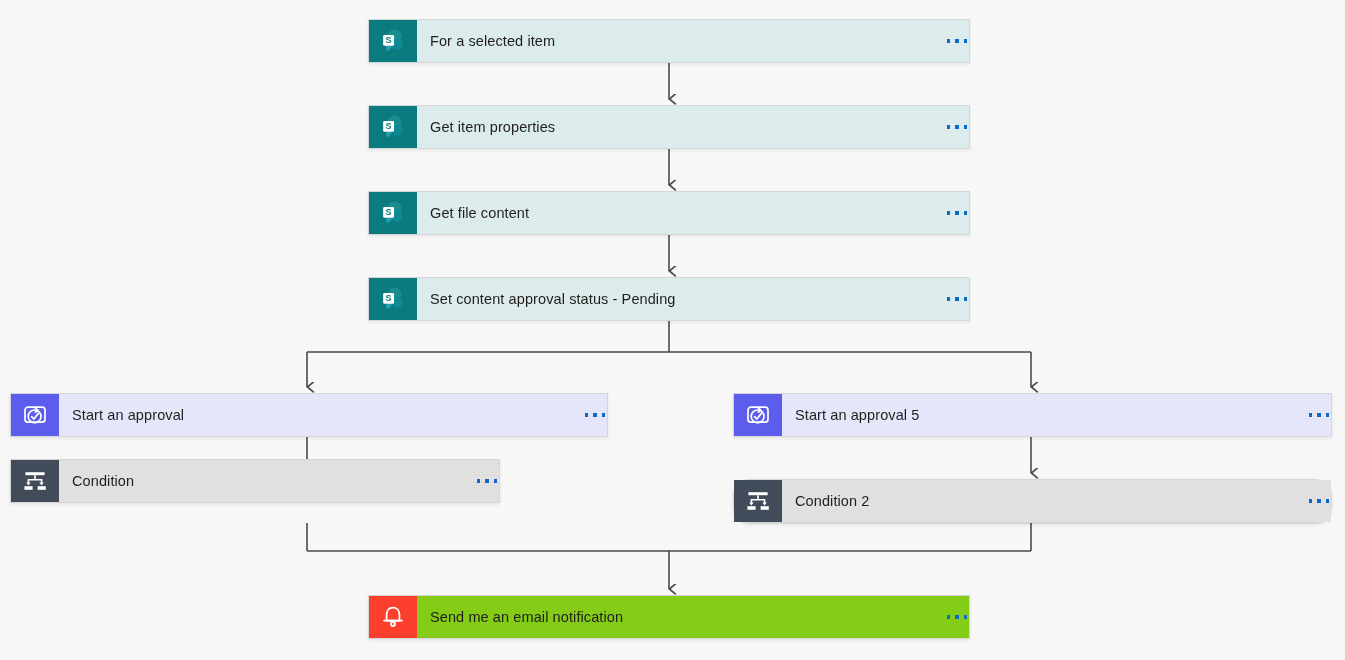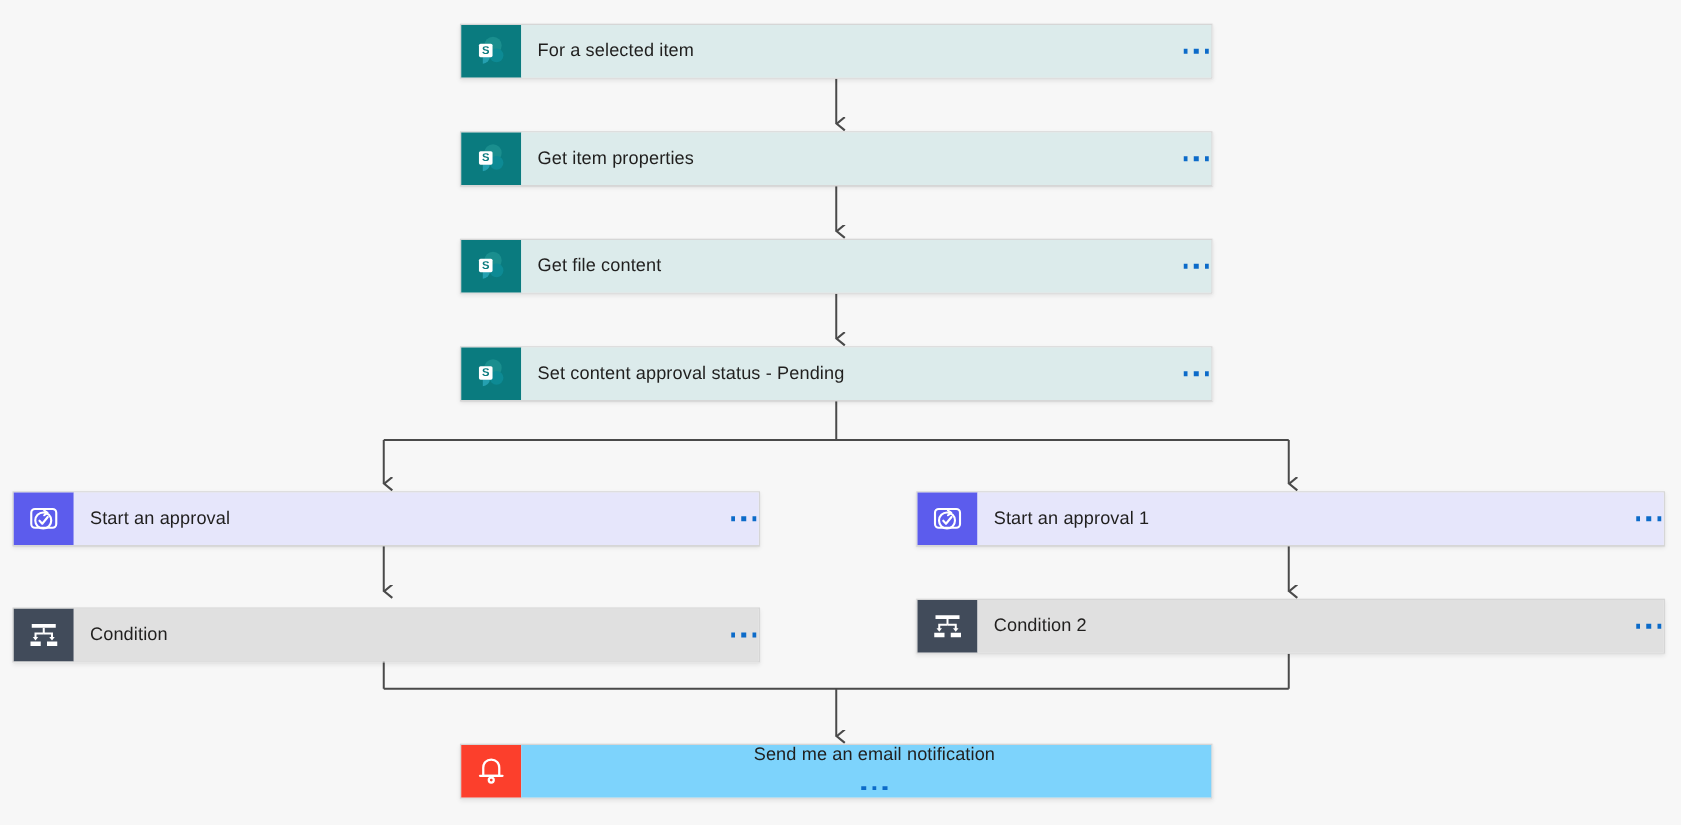--- a/index.html
+++ b/index.html
@@ -72,21 +72,21 @@
     height: 3.5px;
     background: #0c6bc9;
   }
   
   .t-sharepoint .card-body { background: #dcebeb; }
   .t-sharepoint .card-icon { background: #0a7b7f; }
   .t-approval  .card-body { background: #e6e6fb; gap: 42px; }
   .t-approval  .card-icon { background: #5c5ced; }
   .t-condition .card-body { background: #e0e0e0; }
   .t-condition .card-icon { background: #414b5a; }
-  .t-notify    .card-body { background: #7dd3fc; flex-direction: column; }
+  .t-notify    .card-body { background: #84cc16; }
   .t-notify    .card-icon { background: #fc3f2c; }
 </style>
 </head>
 <body>
 
 <div id="canvas">
 
   <svg class="flow-svg" viewBox="0 0 1345 660" xmlns="http://www.w3.org/2000/svg">
     <defs>
       <marker id="arrowhead" markerWidth="12" markerHeight="12" refX="5.2" refY="9.4" orient="auto" markerUnits="userSpaceOnUse">
@@ -217,30 +217,30 @@
   <div class="card t-approval" style="left:733px; top:393px; width:599px;">
     <div class="card-icon">
       <svg width="28" height="28" viewBox="0 0 28 28" xmlns="http://www.w3.org/2000/svg">
         <path d="M4 9.2a3 3 0 0 1 3-3h14a3 3 0 0 1 3 3v9a3 3 0 0 1-3 3H7a3 3 0 0 1-3-3z" fill="none" stroke="#ffffff" stroke-width="1.7"></path>
         <circle cx="13.6" cy="15.4" r="6.4" fill="none" stroke="#ffffff" stroke-width="1.7"></circle>
         <path d="M10.6 15.6l2.2 2.4 4.4-5.4" fill="none" stroke="#ffffff" stroke-width="1.7" stroke-linecap="round" stroke-linejoin="round"></path>
         <path d="M14.4 7.4l2.6 1.9-2.6 1.9" fill="none" stroke="#ffffff" stroke-width="1.7" stroke-linecap="round" stroke-linejoin="round"></path>
       </svg>
     </div>
     <div class="card-body">
-      <span class="card-title">Start an approval 1</span>
-      <span class="card-menu" title="More commands">
-        <i></i>
-        <i></i>
-        <i></i>
-      </span>
-    </div>
-  </div>
-
-  <div class="card t-condition" style="left:10px; top:486px; width:598px;">
+      <span class="card-title">Start an approval 5</span>
+      <span class="card-menu" title="More commands">
+        <i></i>
+        <i></i>
+        <i></i>
+      </span>
+    </div>
+  </div>
+
+  <div class="card t-condition" style="left:10px; top:459px; width:490px;">
     <div class="card-icon">
       <svg width="28" height="28" viewBox="0 0 28 28" xmlns="http://www.w3.org/2000/svg">
         <rect x="4.4" y="5.2" width="19.2" height="3.0" fill="#ffffff"></rect>
         <rect x="13.2" y="8.2" width="1.6" height="4.6" fill="#ffffff"></rect>
         <path d="M14 12.8H7.4v3.6" fill="none" stroke="#ffffff" stroke-width="1.6"></path>
         <path d="M14 12.8h6.6v3.6" fill="none" stroke="#ffffff" stroke-width="1.6"></path>
         <path d="M5.2 15.6l2.2 2.8 2.2-2.8z" fill="#ffffff"></path>
         <path d="M18.4 15.6l2.2 2.8 2.2-2.8z" fill="#ffffff"></path>
         <rect x="3.4" y="19.2" width="8.2" height="3.6" fill="#ffffff"></rect>
         <rect x="16.6" y="19.2" width="8.2" height="3.6" fill="#ffffff"></rect>
@@ -249,21 +249,21 @@
     <div class="card-body">
       <span class="card-title">Condition</span>
       <span class="card-menu" title="More commands">
         <i></i>
         <i></i>
         <i></i>
       </span>
     </div>
   </div>
 
-  <div class="card t-condition" style="left:733px; top:479px; width:599px;">
+  <div class="card t-condition" style="left:733px; top:479px; width:599px;border-radius:16px;">
     <div class="card-icon">
       <svg width="28" height="28" viewBox="0 0 28 28" xmlns="http://www.w3.org/2000/svg">
         <rect x="4.4" y="5.2" width="19.2" height="3.0" fill="#ffffff"></rect>
         <rect x="13.2" y="8.2" width="1.6" height="4.6" fill="#ffffff"></rect>
         <path d="M14 12.8H7.4v3.6" fill="none" stroke="#ffffff" stroke-width="1.6"></path>
         <path d="M14 12.8h6.6v3.6" fill="none" stroke="#ffffff" stroke-width="1.6"></path>
         <path d="M5.2 15.6l2.2 2.8 2.2-2.8z" fill="#ffffff"></path>
         <path d="M18.4 15.6l2.2 2.8 2.2-2.8z" fill="#ffffff"></path>
         <rect x="3.4" y="19.2" width="8.2" height="3.6" fill="#ffffff"></rect>
         <rect x="16.6" y="19.2" width="8.2" height="3.6" fill="#ffffff"></rect>

